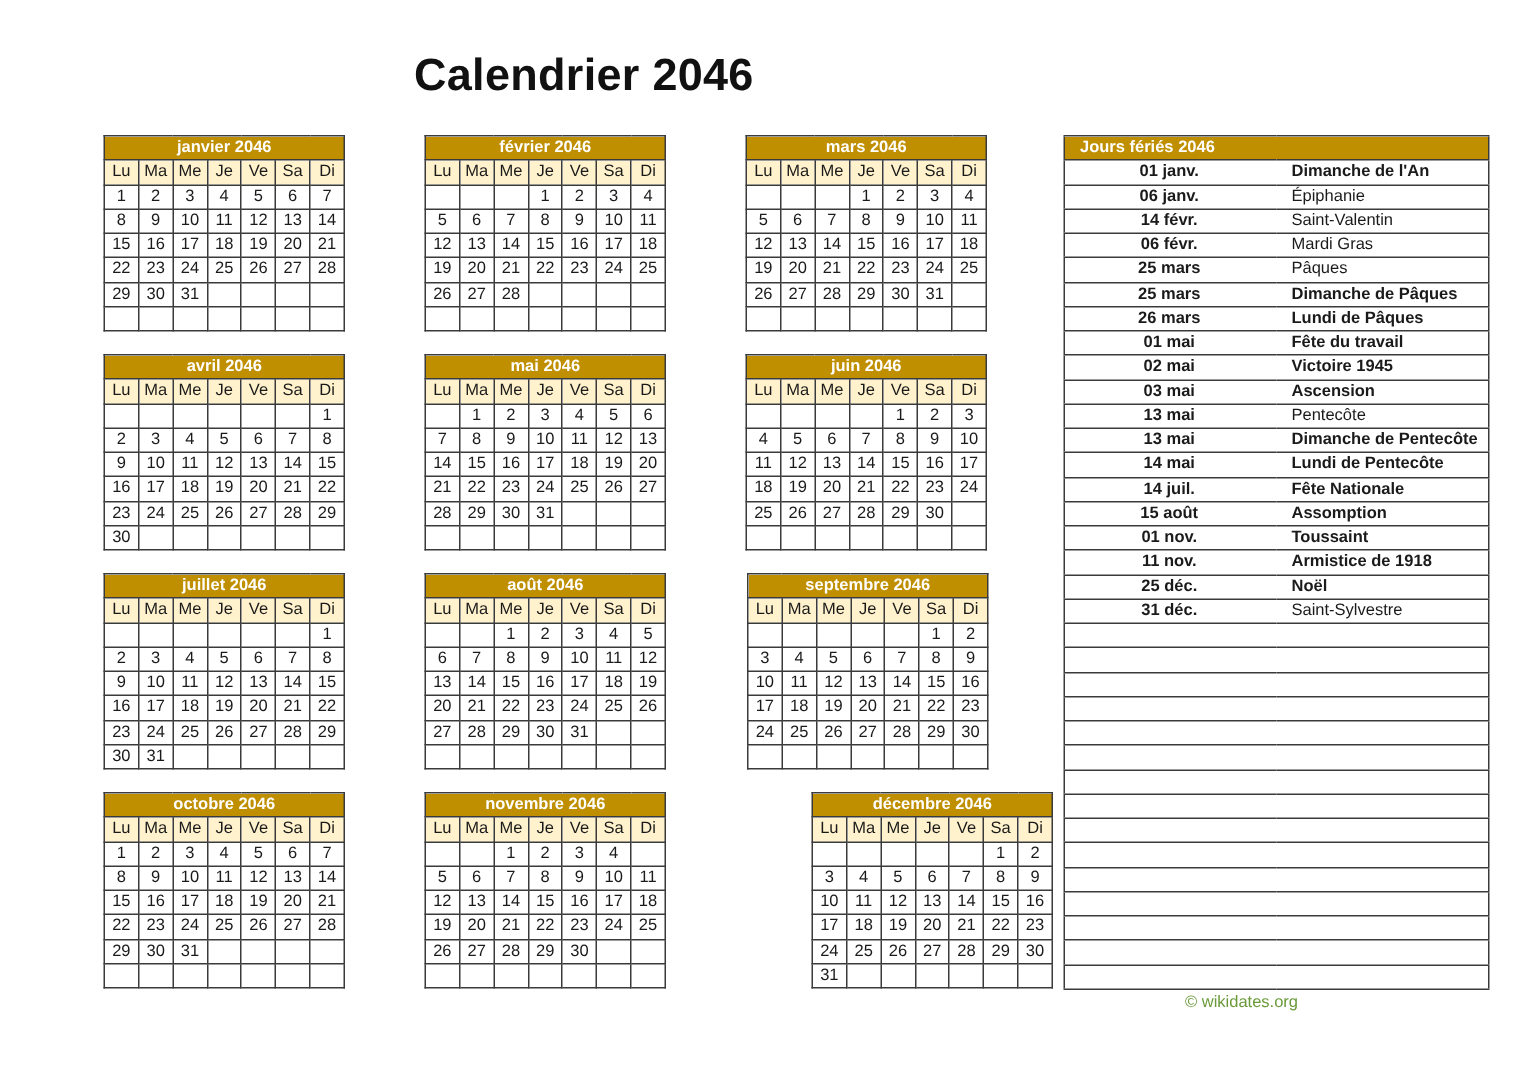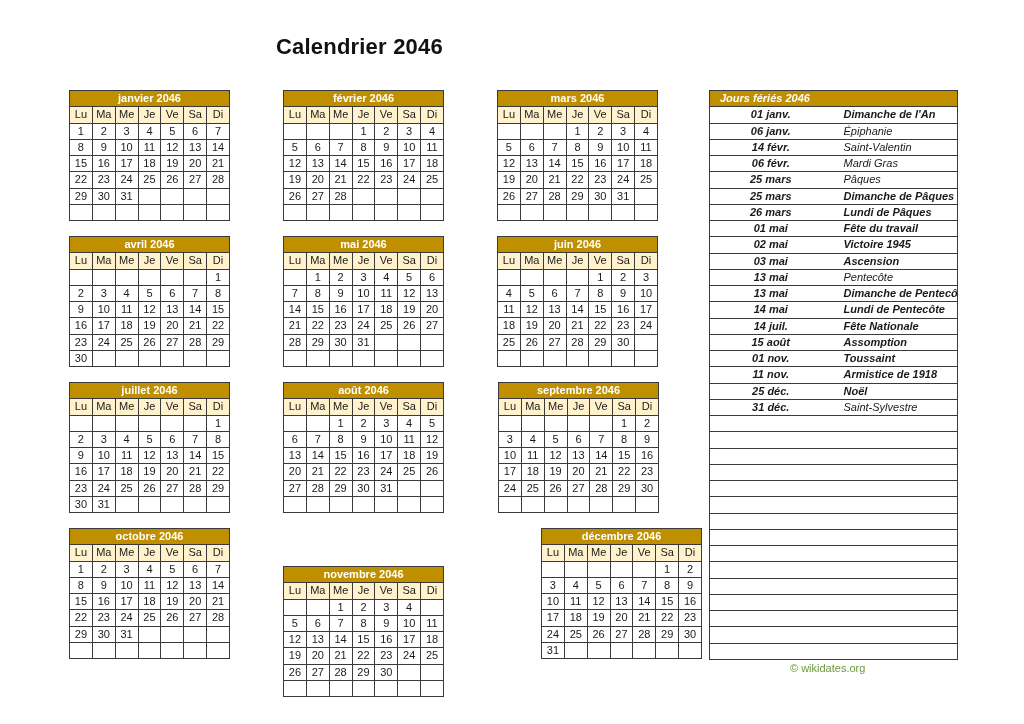--- a/index.html
+++ b/index.html
@@ -1,41 +1,41 @@
 <!DOCTYPE html>
 <html><head>
 <meta charset="utf-8">
 <style>
   html, body { margin:0; padding:0; }
   body {
     width:1024px; height:724px; background:#ffffff; position:relative; overflow:hidden;
     font-family: "Liberation Sans", "DejaVu Sans", sans-serif; color:#1a1a1a;
   }
   .title {
-    position:absolute; left:276px; top:34px; font-size:22px; font-weight:bold;
+    position:absolute; left:276px; top:34px; font-size:30px; font-weight:bold;
     color:#111; letter-spacing:0.2px; white-space:nowrap;
   }
   .month {
     position:absolute; width:161px; border-collapse:collapse; table-layout:fixed;
     font-size:11px; border:1.5px solid #3a3a3a;
   }
   .month td, .month th {
     height:15.25px; padding:0; text-align:center; border:1px solid #3a3a3a;
     line-height:15px; overflow:hidden; white-space:nowrap;
   }
   .month .mhead th {
     background:#BF8F00; color:#ffffff; font-weight:bold; font-size:11px;
     border-bottom:1px solid #3a3a3a;
   }
   .month .dnames th {
     background:#FFF2CC; font-weight:normal; color:#1a1a1a;
   }
   .hol {
-    position:absolute; left:709px; top:90px; width:249px; border-collapse:collapse;
-    table-layout:fixed; font-size:11px; border:1.5px solid #3a3a3a;font-style:italic;
+    position:absolute; left:709px; top:90px; width:284px; border-collapse:collapse;
+    table-layout:fixed; font-size:11px; border:1.5px solid #3a3a3a;
   }
   .hol td, .hol th {
     height:15.25px; padding:0; line-height:15px; border-top:1px solid #3a3a3a;
     border-bottom:1px solid #3a3a3a; white-space:nowrap; overflow:hidden;
   }
   .hol .hhead th {
     background:#BF8F00; color:#fff; font-weight:bold; text-align:left; padding-left:10px;
   }
   .hol td.hdate { width:64px; text-align:center; font-weight:bold; padding-right:2px; }
   .hol td.hname { padding-left:10px; text-align:left; }
@@ -764,21 +764,21 @@
           <td></td>
           <td></td>
           <td></td>
           <td></td>
           <td></td>
           <td></td>
           <td></td>
         </tr>
       </tbody>
     </table>
-    <table class="month" style="left: 283px; top: 528px; margin-top: 38px;">
+    <table class="month" style="left: 283px; top: 528px;">
       <thead>
         <tr class="mhead">
           <th colspan="7">novembre 2046</th>
         </tr>
         <tr class="dnames">
           <th>Lu</th>
           <th>Ma</th>
           <th>Me</th>
           <th>Je</th>
           <th>Ve</th>

